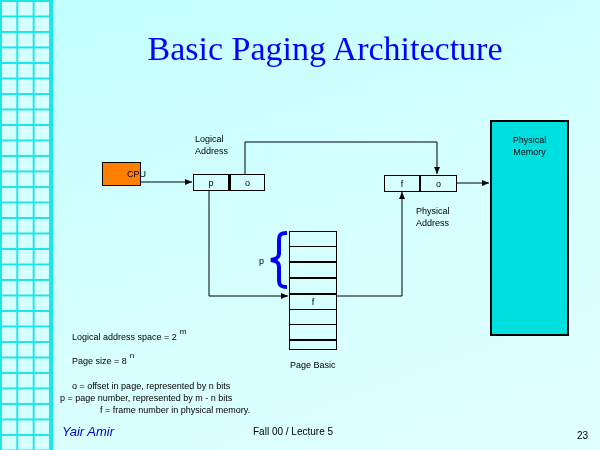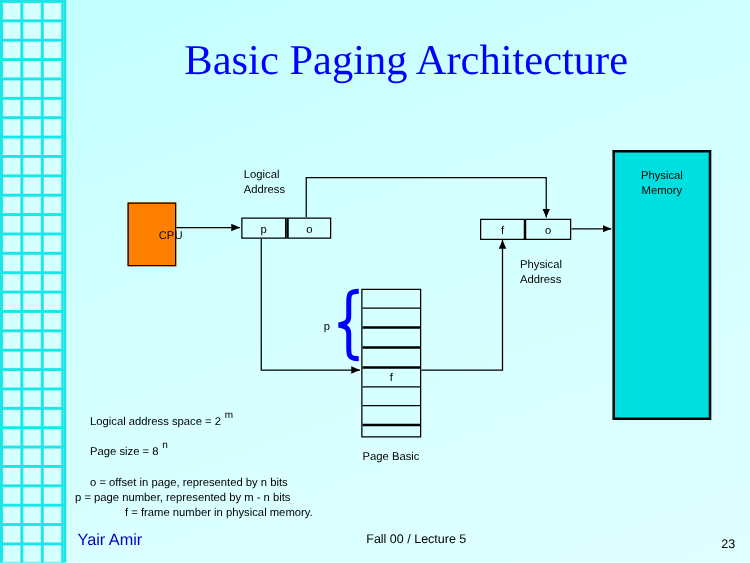--- a/index.html
+++ b/index.html
@@ -20,30 +20,30 @@
     .title {
       position: absolute; left: 0; right: 0; top: 30px; text-align: center;
       padding-left: 50px;
       font-family: "Liberation Serif", serif; font-size: 34px; color: #0000ff;
     }
     .label { position: absolute; font-size: 9px; color: #000; line-height: 12px; }
     .box {
       position: absolute; border: 1px solid #000; box-sizing: border-box;
       font-size: 9px; display: flex; align-items: center; justify-content: center;
     }
-    .cpu { left: 102px; top: 162px; width: 39px; height: 51px; background: #ff8000; padding-left: 30px; }
+    .cpu { left: 102px; top: 162px; width: 39px; height: 24px; background: #ff8000; padding-left: 30px; }
     .reg { background: #d6ffff; }
     .pmem { left: 490px; top: 120px; width: 79px; height: 216px; background: #00dfdf; border-width: 2px; }
     .pmem span { position: absolute; top: 12px; left: 0; right: 0; text-align: center; font-size: 9px; line-height: 12px; }
     svg.lines { position: absolute; left: 0; top: 0; }
     .pt { position: absolute; left: 289px; top: 231px; width: 48px; height: 119px; border: 1px solid #000; box-sizing: border-box; background: #d6ffff; }
     .pt .row { height: 14px; border-bottom: 1px solid #000; box-sizing: content-box; font-size: 9px; text-align: center; line-height: 14px; }
     .pt .row.thick { border-bottom-width: 2px; }
-    .footer-left { position: absolute; left: 62px; top: 424px; font-size: 13px; color: #0000cc; }
-    .footer-mid { position: absolute; left: 253px; top: 426px; font-size: 10px; margin-left: 40px; }
+    .footer-left { position: absolute; left: 62px; top: 424px; font-size: 13px; color: #0000cc; font-style: italic; }
+    .footer-mid { position: absolute; left: 253px; top: 426px; font-size: 10px; }
     .footer-right { position: absolute; left: 577px; top: 430px; font-size: 10px; }
     sup { font-size: 8px; position: relative; top: -6px; vertical-align: baseline; margin-left: 3px; }
   </style>
 </head>
 <body>
 
 <div class="grid"></div>
 
 <div class="title">Basic Paging Architecture</div>
 

